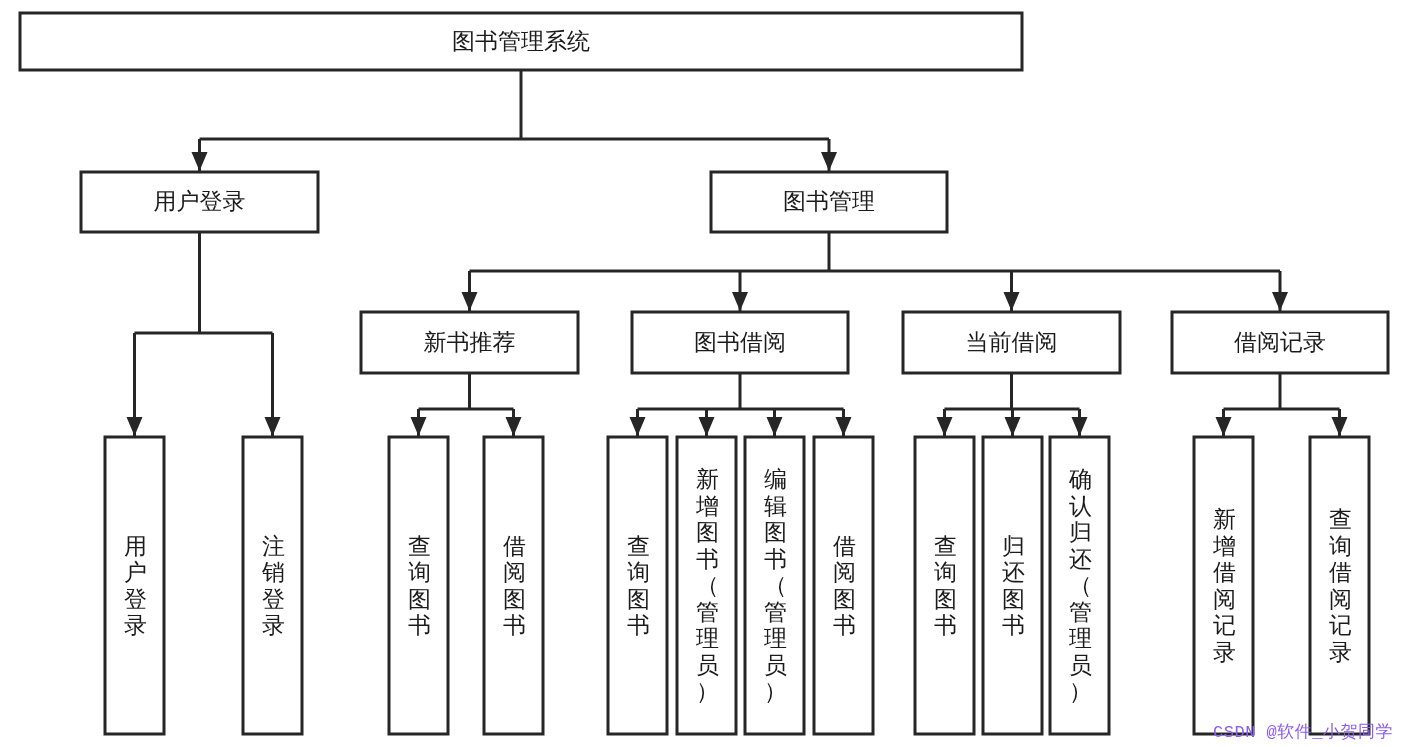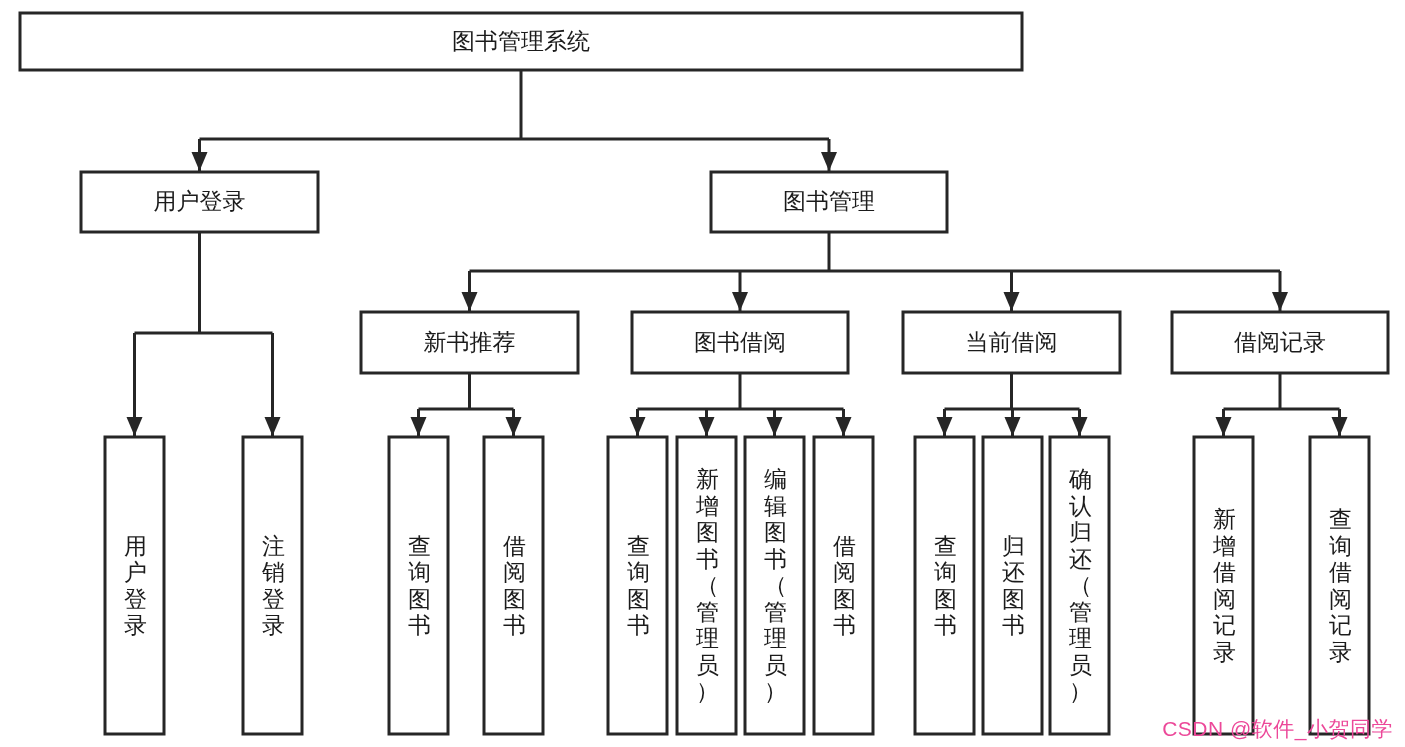--- a/index.html
+++ b/index.html
@@ -52,23 +52,23 @@
   .node-label-v {
     font-family: "Liberation Sans", sans-serif;
     font-size: 23px;
     fill: #1b1b1b;
     text-anchor: middle;
   }
   .watermark {
     position: absolute;
     right: 12px;
     bottom: 4px;
-    font-family: Liberation Sans, sans-serif;
-    font-size: 21px;
-    color: #ec4899;
+    font-family: Liberation Mono, monospace;
+    font-size: 17px;
+    color: #8b5cf6;
     letter-spacing: 0.5px;
     white-space: nowrap;
     pointer-events: none;
   }
 </style>
 </head>
 <body>
 
 <div id="diagram-root">
   <svg id="tree-svg" viewBox="0 0 1405 747">

